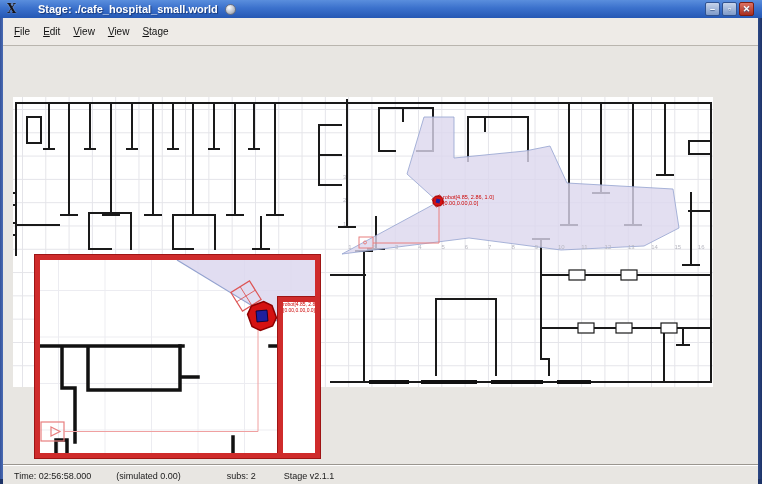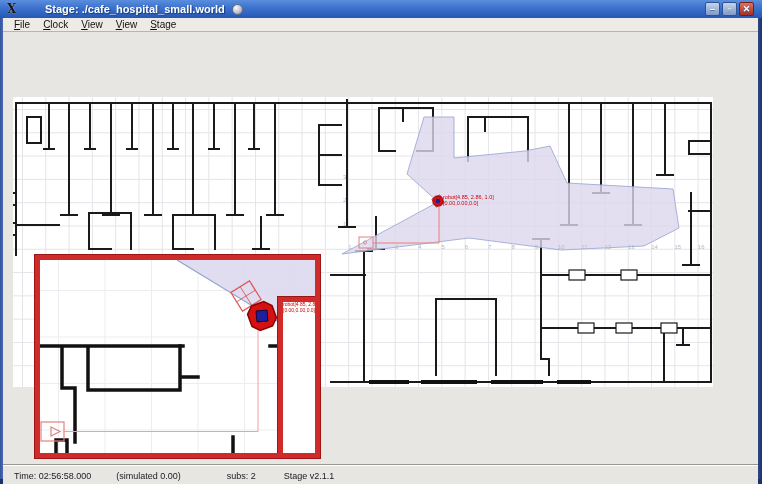--- a/index.html
+++ b/index.html
@@ -15,33 +15,33 @@
   .frame-bottom{position:absolute;left:0;bottom:0;width:762px;height:5px;background:#1d3367;}
 
   
   .titlebar{
     position:absolute;left:0;top:0;width:762px;height:18px;
     background:linear-gradient(180deg,#5a8edd 0%,#3b71cc 45%,#2558b4 100%);
     display:flex;align-items:center;color:#fff;
   }
   .x11-logo{width:14px;height:12px;margin-left:7px;font-family:"DejaVu Serif",serif;
     font-weight:bold;font-size:12px;line-height:12px;color:#14141c;text-shadow:0 0 1px #cfd8ea;}
-  .title-text{margin-left:24px;font-size:11px;font-weight:bold;text-shadow:1px 1px 1px #1a3a7a;white-space:nowrap;}
+  .title-text{margin-left:17px;font-size:11px;font-weight:bold;text-shadow:1px 1px 1px #1a3a7a;white-space:nowrap;}
   .app-icon{width:11px;height:11px;margin-left:7px;border-radius:50%;
     background:radial-gradient(circle at 35% 30%,#fdfdfd,#b9bec8 60%,#8a8f9a);border:1px solid #6a7080;}
   .win-buttons{position:absolute;right:8px;top:2px;display:flex;gap:2px;}
   .win-btn{width:15px;height:14px;border:1px solid #30528f;border-radius:2px;
     display:flex;align-items:center;justify-content:center;
     font-size:9px;line-height:9px;color:#fff;font-weight:bold;
     background:linear-gradient(180deg,#c7d4ea,#7e9ac9);text-shadow:0 1px 1px #44618f;}
   .win-btn.close{background:linear-gradient(180deg,#dd7263,#a82e1f);border-color:#7c1d12;}
 
   
   .menubar{
-    position:absolute;left:3px;top:18px;width:755px;height:14px;
+    position:absolute;left:3px;top:18px;width:755px;height:28px;
     background:#eeebe7;border-bottom:1px solid #b9b5ae;
     display:flex;align-items:center;font-size:10px;color:#111;
   }
   .menu-item{display:inline-block;margin-left:9px;padding:0 2px;}
   .menu-item::first-letter{text-decoration:underline;}
 
   
   .world{
     position:absolute;left:13px;top:97px;width:700px;height:290px;
     background-color:#ffffff;
@@ -99,21 +99,21 @@
     <span class="app-icon"></span>
     <div class="win-buttons">
       <span class="win-btn">–</span>
       <span class="win-btn">▫</span>
       <span class="win-btn close">✕</span>
     </div>
   </div>
 
   <div class="menubar">
     <span class="menu-item">File</span>
-    <span class="menu-item">Clock</span>
+    <span class="menu-item">Edit</span>
     <span class="menu-item">View</span>
     <span class="menu-item">View</span>
     <span class="menu-item">Stage</span>
   </div>
 
   <div class="world">
     <svg width="700" height="290" viewBox="0 0 700 290">
 
       <g stroke="#1a1a1a" stroke-width="2" fill="none" stroke-linecap="square">
 

